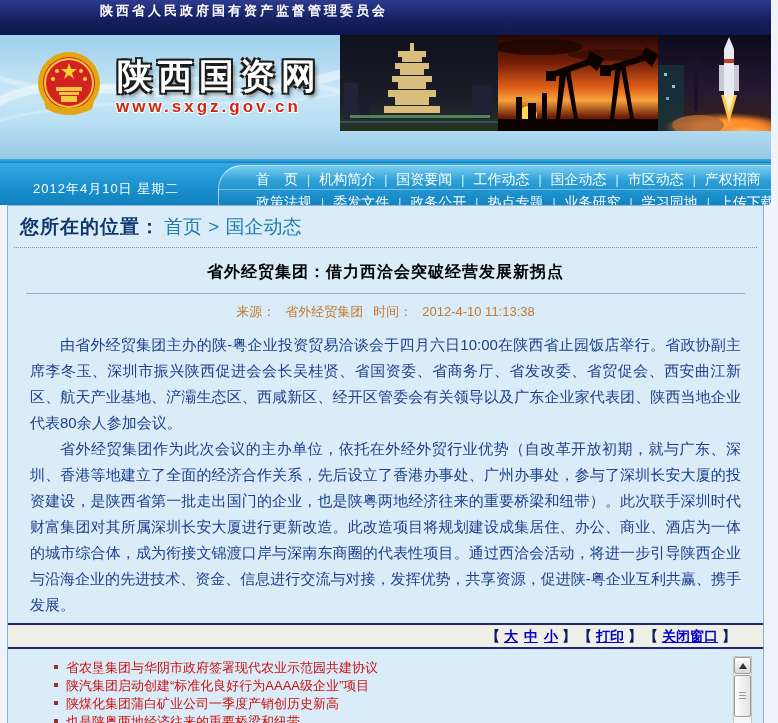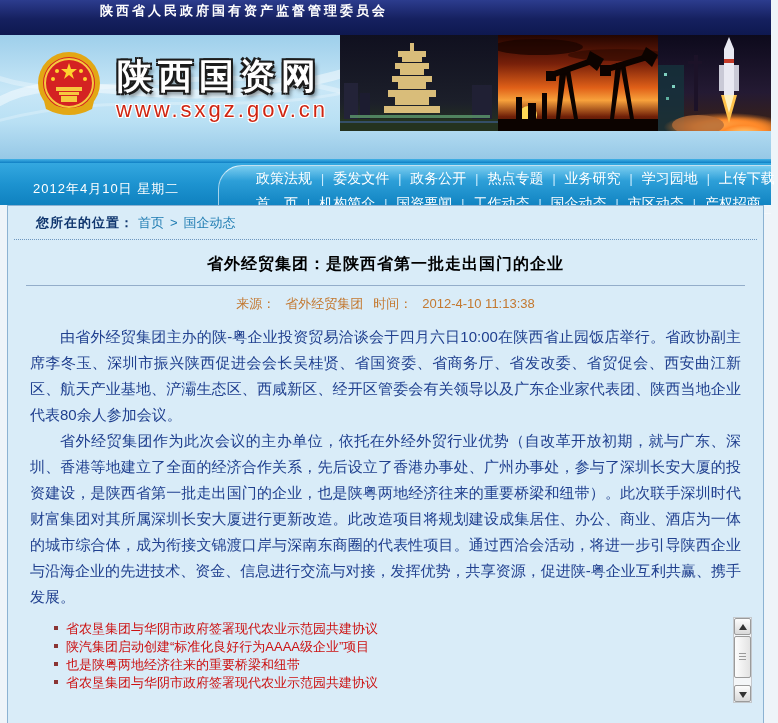--- a/index.html
+++ b/index.html
@@ -13,21 +13,21 @@
     padding-left: 100px; letter-spacing: 3px; }
 
   
   .banner { position: relative; height: 124px;
     background: linear-gradient(180deg,#9ecfeb 0%,#c8e7f7 45%,#b9e0f4 70%,#96c8e6 100%); }
   .banner .swoosh { position: absolute; left:0; top:0; }
   .emblem { position: absolute; left: 36px; top: 14px; }
   .sitename { position: absolute; left: 117px; top: 18px; font-size: 35px; font-weight: bold;
     color: #ffffff; letter-spacing: 6px;
     text-shadow: -2px -2px 0 #1c1c1c, 2px -2px 0 #1c1c1c, -2px 2px 0 #1c1c1c, 2px 2px 0 #1c1c1c, 3px 4px 4px rgba(0,0,0,.55); }
-  .siteurl { position: absolute; left: 116px; top: 62px; font-size: 22px; font-weight: normal;
+  .siteurl { position: absolute; left: 116px; top: 62px; font-size: 17px; font-weight: bold;
     color: #cf2512; letter-spacing: 3px;
     text-shadow: -1px -1px 0 #fff, 1px -1px 0 #fff, -1px 1px 0 #fff, 1px 1px 0 #fff; }
   .photos { position: absolute; right: 0; top: 0; height: 96px; display: flex; }
   .photos svg { display: block; }
 
   
   .blueline { height: 4px; background: linear-gradient(180deg,#43b1e6,#0f7fc4); }
 
   
   .navband { position: relative; height: 42px;
@@ -38,21 +38,21 @@
     border-top-left-radius: 24px; border-top: 1px solid rgba(255,255,255,.75);
     border-left: 1px solid rgba(255,255,255,.6); }
   .navrow { height: 24px; line-height: 24px; padding-left: 28px; white-space: nowrap; }
   .navrow.r1 { border-bottom: 1px solid rgba(255,255,255,.35); padding-top:1px; }
   .navrow a { color: #fff; text-decoration: none; font-size: 14px; padding: 0 9px; }
   .navrow .sep { color: #d5f1ff; font-size: 12px; }
 
   
   .content { position: relative; margin: 0 7px 0 7px; height: 544px;
     background: #d9ecf8; border: 1px solid #8cb2d2; }
-  .crumb { padding: 8px 12px 4px 28px; font-size: 13px; color: #10366e; }
+  .crumb { padding: 8px 12px 4px 12px; font-size: 19px; color: #10366e; font-family: Liberation Mono, monospace; }
   .crumb b { color: #10366e; letter-spacing: 1px; }
   .crumb a { color: #1f7cb2; text-decoration: none; margin: 0 4px; }
   .crumb .csep { color: #1f7cb2; margin: 0 2px; }
   .dotted { margin: 3px 6px 0 6px; border-bottom: 1px dotted #6d96bf; }
   h1.arttitle { margin-top: 14px; text-align: center; font-size: 16px; font-weight: bold;
     color: #000; letter-spacing: 1px; }
   .titlerule { margin: 10px 18px 0 18px; border-bottom: 1px solid #93adca; }
   .meta { text-align: center; padding: 9px 0 2px 0; font-size: 13px; color: #c4света; }
   .meta span { color: #c3782f; margin: 0 5px; }
   .artbody { padding: 9px 22px 0 22px; font-size: 15px; line-height: 26px;
@@ -215,53 +215,57 @@
         </g>
       </svg>
     </div>
   </div>
 
   <div class="blueline"></div>
 
   <div class="navband">
     <div class="dateline">2012年4月10日  星期二</div>
     <div class="navpanel">
+      <div class="navrow r1">
+        <a href="#">首　页</a><span class="sep">|</span><a href="#">机构简介</a><span class="sep">|</span><a href="#">国资要闻</a><span class="sep">|</span><a href="#">工作动态</a><span class="sep">|</span><a href="#">国企动态</a><span class="sep">|</span><a href="#">市区动态</a><span class="sep">|</span><a href="#">产权招商</a>
+      </div>
       <div class="navrow">
         <a href="#">政策法规</a><span class="sep">|</span><a href="#">委发文件</a><span class="sep">|</span><a href="#">政务公开</a><span class="sep">|</span><a href="#">热点专题</a><span class="sep">|</span><a href="#">业务研究</a><span class="sep">|</span><a href="#">学习园地</a><span class="sep">|</span><a href="#">上传下载</a>
       </div>
-      <div class="navrow r1">
-        <a href="#">首　页</a><span class="sep">|</span><a href="#">机构简介</a><span class="sep">|</span><a href="#">国资要闻</a><span class="sep">|</span><a href="#">工作动态</a><span class="sep">|</span><a href="#">国企动态</a><span class="sep">|</span><a href="#">市区动态</a><span class="sep">|</span><a href="#">产权招商</a>
-      </div>
     </div>
   </div>
 
   <div class="content">
 
     <div class="crumb">
       <b>您所在的位置：</b><a href="#">首页</a><span class="csep">&gt;</span><a href="#">国企动态</a>
     </div>
     <div class="dotted"></div>
 
-    <h1 class="arttitle">省外经贸集团：是陕西省第一批走出国门的企业</h1>
+    <h1 class="arttitle">省外经贸集团：借力西洽会突破经营发展新拐点</h1>
     <div class="titlerule"></div>
 
     <div class="meta">
       <span>来源：</span><span>省外经贸集团</span><span>时间：</span><span>2012-4-10 11:13:38</span>
     </div>
 
     <div class="artbody">
       <p>由省外经贸集团主办的陕-粤企业投资贸易洽谈会于四月六日10:00在陕西省止园饭店举行。省政协副主席李冬玉、深圳市振兴陕西促进会会长吴桂贤、省国资委、省商务厅、省发改委、省贸促会、西安曲江新区、航天产业基地、浐灞生态区、西咸新区、经开区管委会有关领导以及广东企业家代表团、陕西当地企业代表80余人参加会议。</p>
       <p>省外经贸集团作为此次会议的主办单位，依托在外经外贸行业优势（自改革开放初期，就与广东、深圳、香港等地建立了全面的经济合作关系，先后设立了香港办事处、广州办事处，参与了深圳长安大厦的投资建设，是陕西省第一批走出国门的企业，也是陕粤两地经济往来的重要桥梁和纽带）。此次联手深圳时代财富集团对其所属深圳长安大厦进行更新改造。此改造项目将规划建设成集居住、办公、商业、酒店为一体的城市综合体，成为衔接文锦渡口岸与深南东商圈的代表性项目。通过西洽会活动，将进一步引导陕西企业与沿海企业的先进技术、资金、信息进行交流与对接，发挥优势，共享资源，促进陕-粤企业互利共赢、携手发展。</p>
     </div>
 
+    <div class="controls">
+      <span class="brk">【</span><a href="#">大</a><a href="#">中</a><a href="#">小</a><span class="brk">】</span><span class="brk">【</span><a href="#">打印</a><span class="brk">】</span><span class="brk">【</span><a href="#">关闭窗口</a><span class="brk">】</span>
+    </div>
 
     <div class="related">
       <ul>
         <li><a href="#">省农垦集团与华阴市政府签署现代农业示范园共建协议</a></li>
         <li><a href="#">陕汽集团启动创建“标准化良好行为AAAA级企业”项目</a></li>
+        <li><a href="#">陕煤化集团蒲白矿业公司一季度产销创历史新高</a></li>
         <li><a href="#">也是陕粤两地经济往来的重要桥梁和纽带</a></li>
         <li><a href="#">省农垦集团与华阴市政府签署现代农业示范园共建协议</a></li>
       </ul>
       <div class="sbar">
         <div class="sbtn up">
             <span class="tri"></span>
           </div>
         <div class="sthumb"></div>
         <div class="sbtn down">
             <span class="tri"></span>

